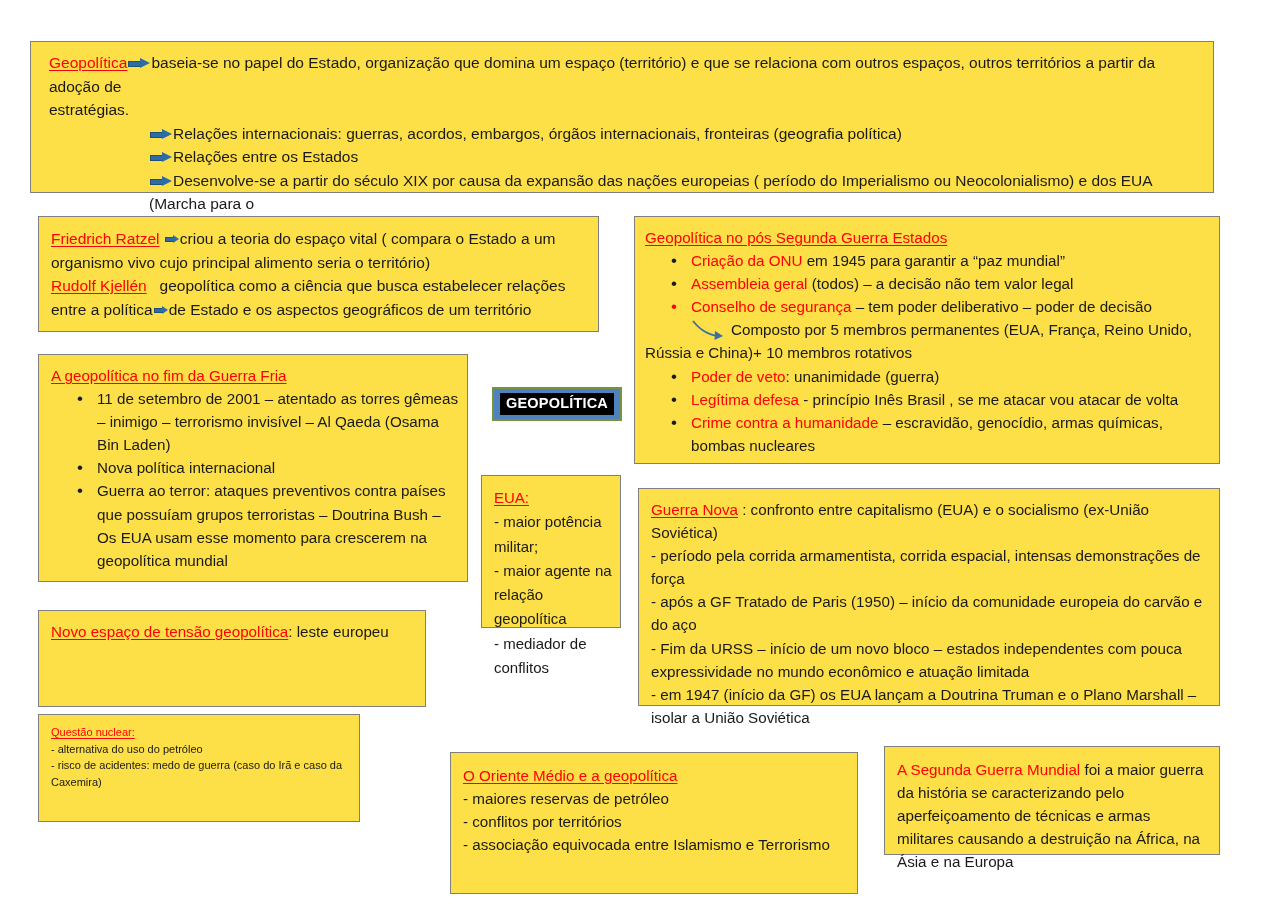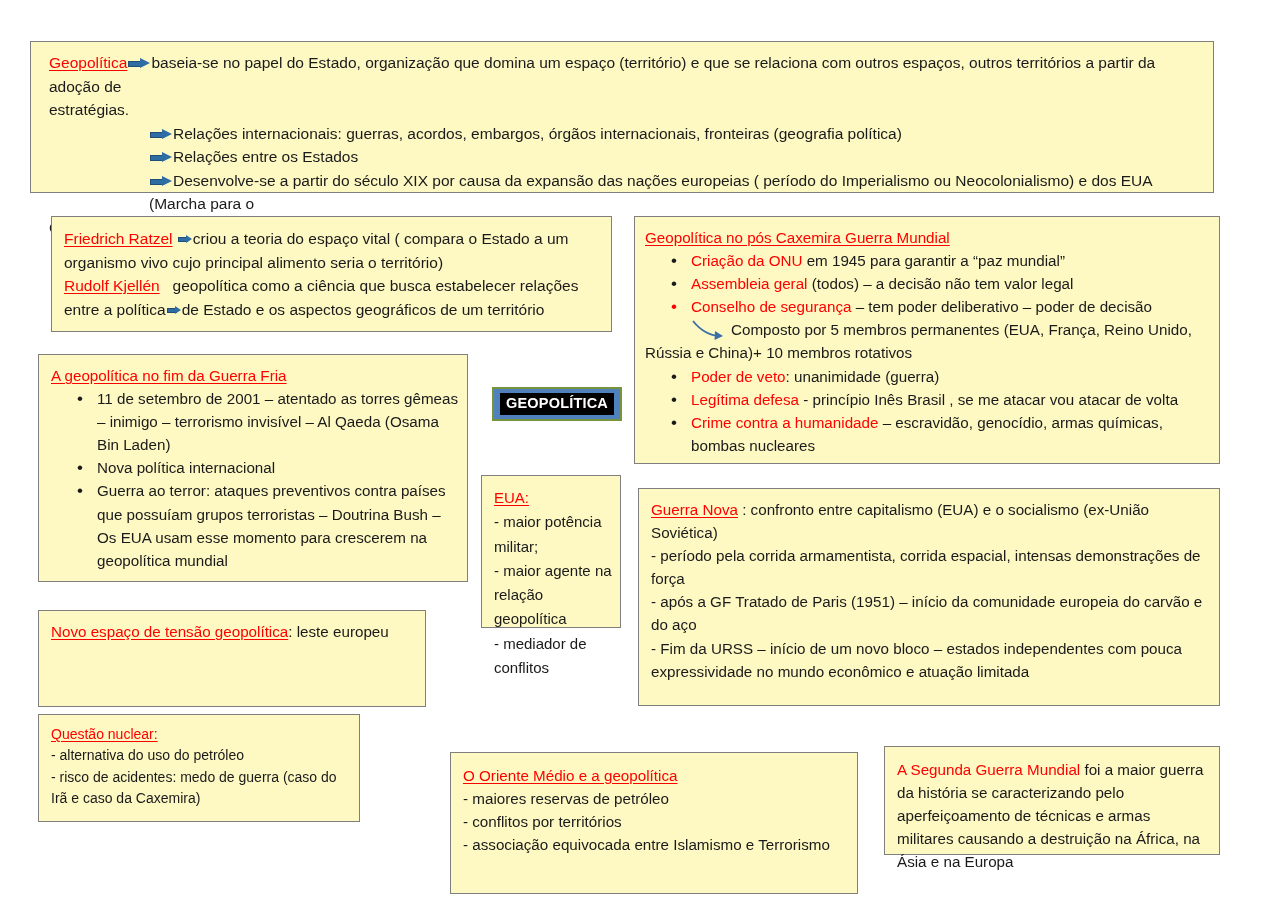--- a/index.html
+++ b/index.html
@@ -17,21 +17,21 @@
     overflow: hidden;
   }
   .canvas {
     position: absolute;
     inset: 0;
   }
   .box {
     position: absolute;
     box-sizing: border-box;
     border: 1.4px solid #7f7f7f;
-    background: #fef9c3;
+    background: #fde047;
     padding: 8px 10px 8px 14px;
     line-height: 1.52;
   }
   .ttl {
     color: #ff0000;
     text-decoration: underline;
     text-underline-offset: 2px;
   }
   .red {
     color: #ff0000;
@@ -135,21 +135,20 @@
     font-size: 15.5px;
     padding: 9px 8px 6px 18px;
   }
   #box-definicao .lvl2 { padding-left: 100px; }
   #box-definicao .last { padding-left: 0; }
 
   #box-ratzel {
     left: 38px;  top: 216px;  width: 561px; height: 116px;
     font-size: 15.5px;
     padding: 10px 8px 6px 12px;
-    margin-left: 13px;
   }
 
   #box-posguerra {
     left: 634px; top: 216px; width: 586px; height: 248px;
     font-size: 15.2px;
     padding: 9px 8px 6px 10px;
   }
   #box-posguerra .contline { padding-left: 0; }
 
   #box-fimguerrafria {
@@ -173,21 +172,21 @@
   }
 
   #box-tensao {
     left: 38px;  top: 610px; width: 388px; height: 97px;
     font-size: 15.2px;
     padding: 9px 8px 6px 12px;
   }
 
   #box-nuclear {
     left: 38px;  top: 714px; width: 322px; height: 108px;
-    font-size: 14px;
+    font-size: 11px;
     padding: 9px 8px 6px 12px;
   }
 
   #box-oriente {
     left: 450px; top: 752px; width: 408px; height: 142px;
     font-size: 15.2px;
     padding: 11px 8px 6px 12px;
   }
 
   #box-segundaguerra {
@@ -249,21 +248,21 @@
       <span class="ttl">Friedrich Ratzel</span>
       <span class="arrow tiny"><span class="shaft"></span><span class="head"></span></span><span>criou a teoria do espaço vital  ( compara o Estado a um organismo vivo cujo principal alimento seria o território)</span>
     </p>
     <p>
       <span class="ttl">Rudolf Kjellén</span>
       &nbsp;&nbsp;<span>geopolítica como a ciência que busca estabelecer relações entre a política</span><span class="arrow tiny"><span class="shaft"></span><span class="head"></span></span><span>de Estado e os aspectos geográficos de um território</span>
     </p>
   </div>
 
   <div class="box" id="box-posguerra">
-    <p class="ttl">Geopolítica no pós Caxemira Guerra Mundial</p>
+    <p class="ttl">Geopolítica no pós Segunda Guerra Estados</p>
     <ul class="bul">
       <li>
         <span class="red">Criação da ONU</span><span class="plain"> em 1945 para garantir a “paz mundial”</span>
       </li>
       <li>
         <span class="red">Assembleia geral</span><span class="plain">  (todos) – a decisão não tem valor legal</span>
       </li>
       <li class="red-bullet">
         <span class="red">Conselho de segurança</span><span class="plain"> – tem poder deliberativo – poder de decisão</span>
       </li>
@@ -308,22 +307,23 @@
     <p>- maior potência militar;</p>
     <p>- maior agente na relação geopolítica</p>
     <p>- mediador de conflitos</p>
   </div>
 
   <div class="box" id="box-guerrafria">
     <p>
       <span class="ttl">Guerra Nova</span><span> : confronto entre capitalismo (EUA) e o socialismo (ex-União Soviética)</span>
     </p>
     <p>- período pela corrida armamentista, corrida espacial, intensas demonstrações de força</p>
-    <p>- após a GF Tratado de Paris (1951) – início da comunidade europeia do carvão e do aço</p>
+    <p>- após a GF Tratado de Paris (1950) – início da comunidade europeia do carvão e do aço</p>
     <p>- Fim da URSS – início de um novo bloco – estados independentes com pouca expressividade no mundo econômico e atuação limitada</p>
+    <p>- em 1947 (início da GF) os EUA lançam a Doutrina Truman e o Plano Marshall – isolar a União Soviética</p>
   </div>
 
   <div class="box" id="box-tensao">
     <p>
       <span class="ttl">Novo espaço de tensão geopolítica</span><span>: leste europeu</span>
     </p>
   </div>
 
   <div class="box" id="box-nuclear">
     <p class="ttl">Questão nuclear:</p>

